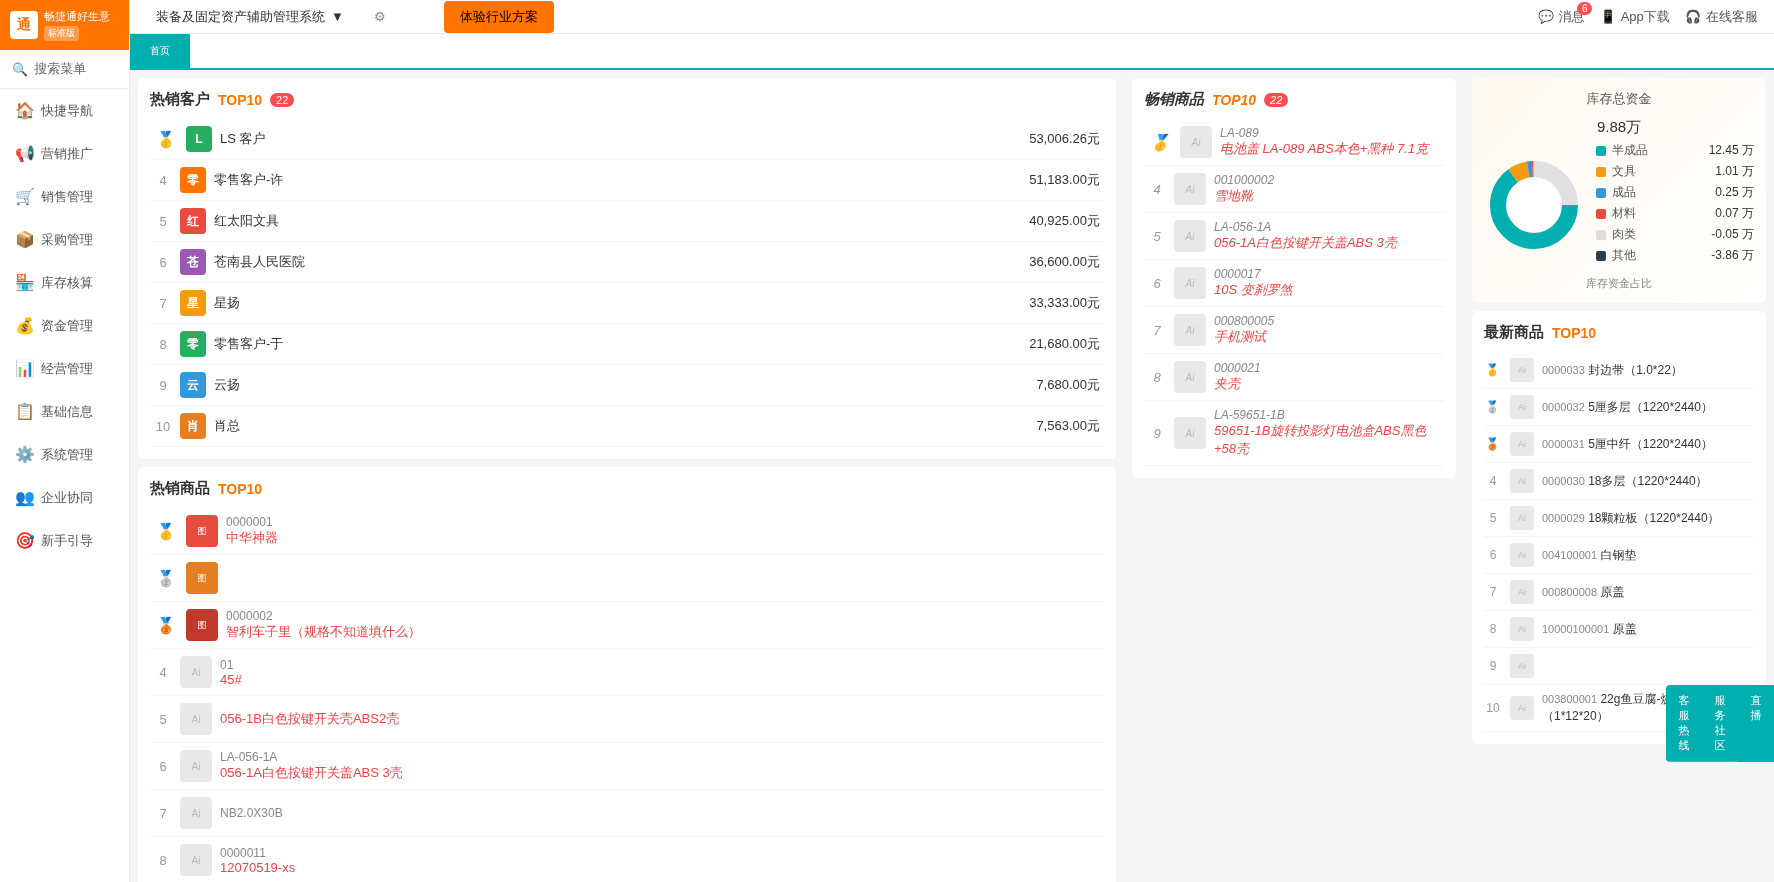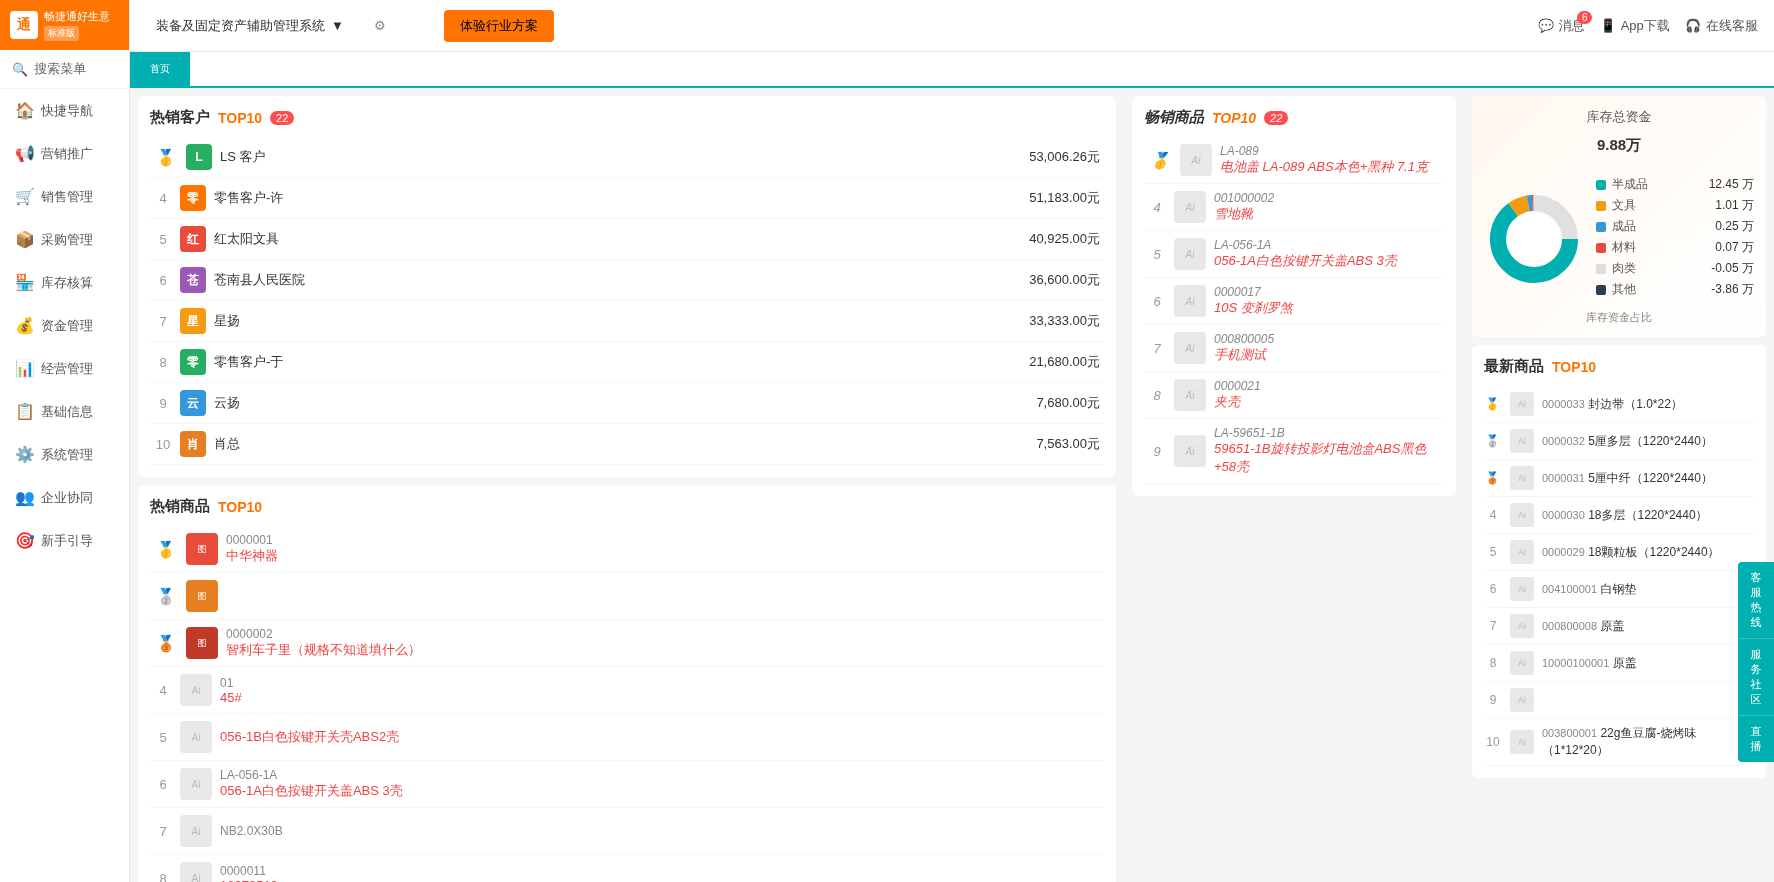--- a/index.html
+++ b/index.html
@@ -56,21 +56,21 @@
     .main-area {
       flex: 1;
       display: flex;
       flex-direction: column;
       overflow: hidden;
     }
 
     
     .topbar {
       background: #fff;
-      height: 52px;
+      height: 34px;
       display: flex;
       align-items: center;
       padding: 0 16px;
       border-bottom: 1px solid #e8e8e8;
       gap: 10px;
       flex-shrink: 0;
     }
     .system-selector {
       display: flex; align-items: center; gap: 6px;
       font-size: 13px; color: #333; cursor: pointer;
@@ -139,21 +139,21 @@
       display: flex; align-items: center; justify-content: center;
       color: #bbb; font-size: 10px;
     }
     .product-info { flex: 1; }
     .product-code { font-size: 12px; color: #888; }
     .product-name { font-size: 13px; color: #ef4444; }
 
     
     .inventory-card { background: #fff; border-radius: 6px; padding: 12px; }
     .inventory-total-label { text-align: center; color: #555; font-size: 13px; margin-bottom: 4px; }
-    .inventory-total-value { text-align: center; font-size: 22px; font-weight: bold; color: #333; margin-bottom: 20px; }
+    .inventory-total-value { text-align: center; font-size: 22px; font-weight: normal; color: #333; margin-bottom: 4px; }
     .inventory-total-value span { font-size: 15px; }
 
     
     .donut-area {
       display: flex; align-items: center; gap: 12px;
       margin-bottom: 8px;
     }
     .donut-svg { flex-shrink: 0; }
     .legend-list { flex: 1; }
     .legend-item {
@@ -177,21 +177,21 @@
       background: #e8e8e8; flex-shrink: 0;
       display: flex; align-items: center; justify-content: center;
       color: #bbb; font-size: 9px;
     }
     .new-info { flex: 1; font-size: 12px; color: #333; }
     .new-code { color: #888; font-size: 11px; }
 
     
     .float-btns {
       position: fixed; right: 0; bottom: 120px;
-      display: flex; flex-direction: column;
+      display: flex; flex-direction: row;
       background: #00b0b0;
       border-radius: 4px 0 0 4px;
       overflow: hidden;
     }
     .float-btn {
       padding: 8px 8px; color: #fff; font-size: 11px; text-align: center;
       cursor: pointer; border-bottom: 1px solid rgba(255,255,255,0.2);
       width: 36px;
     }
     .float-btn:last-child { border-bottom: none; }

